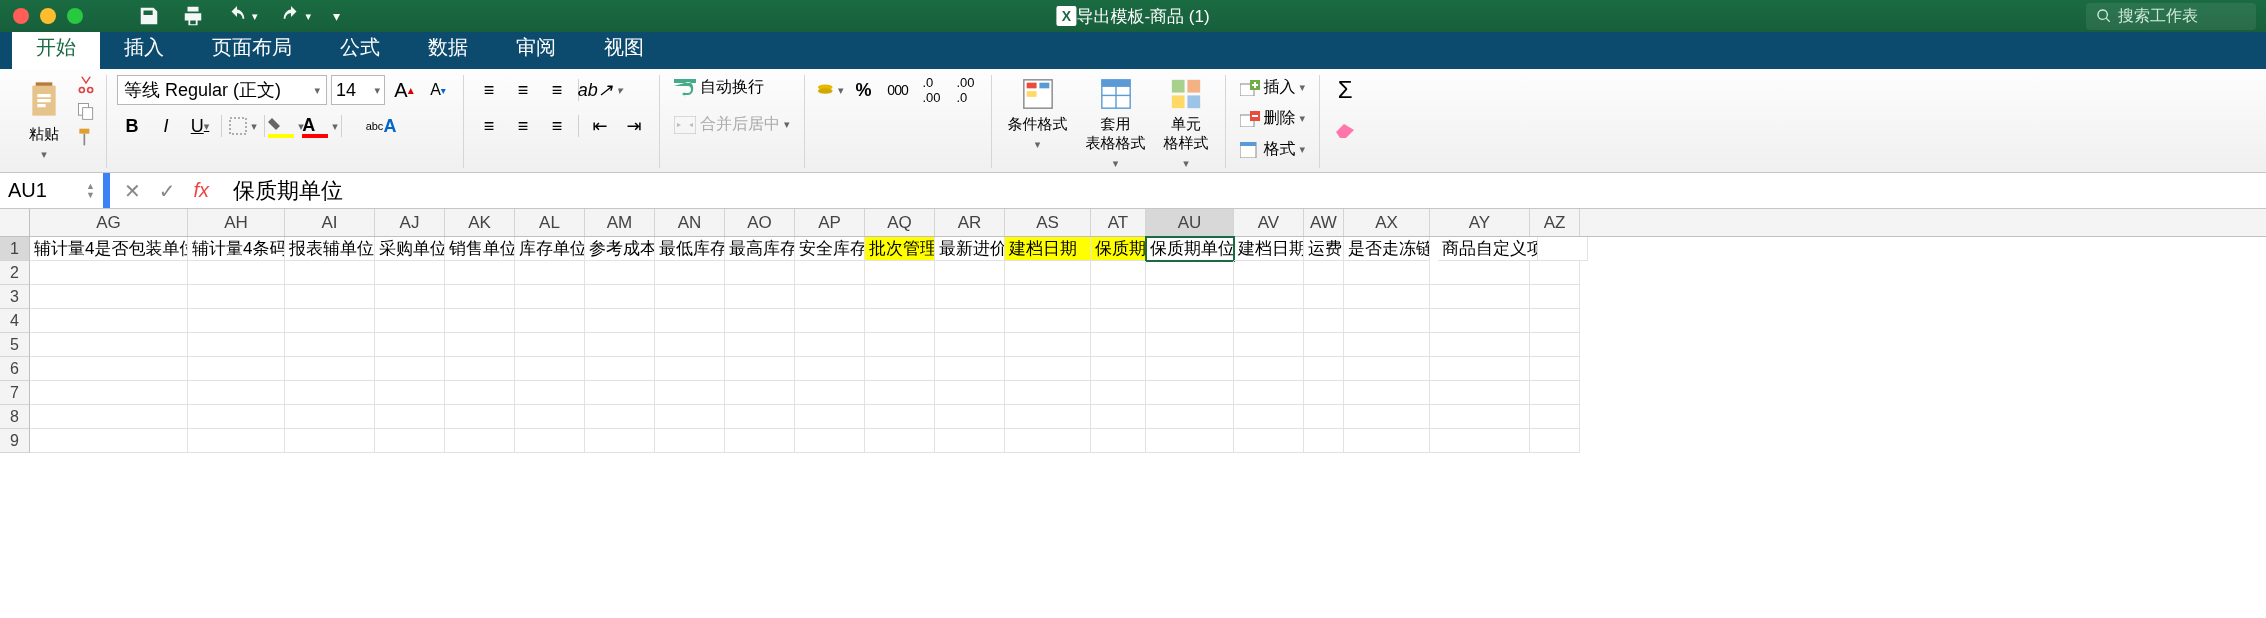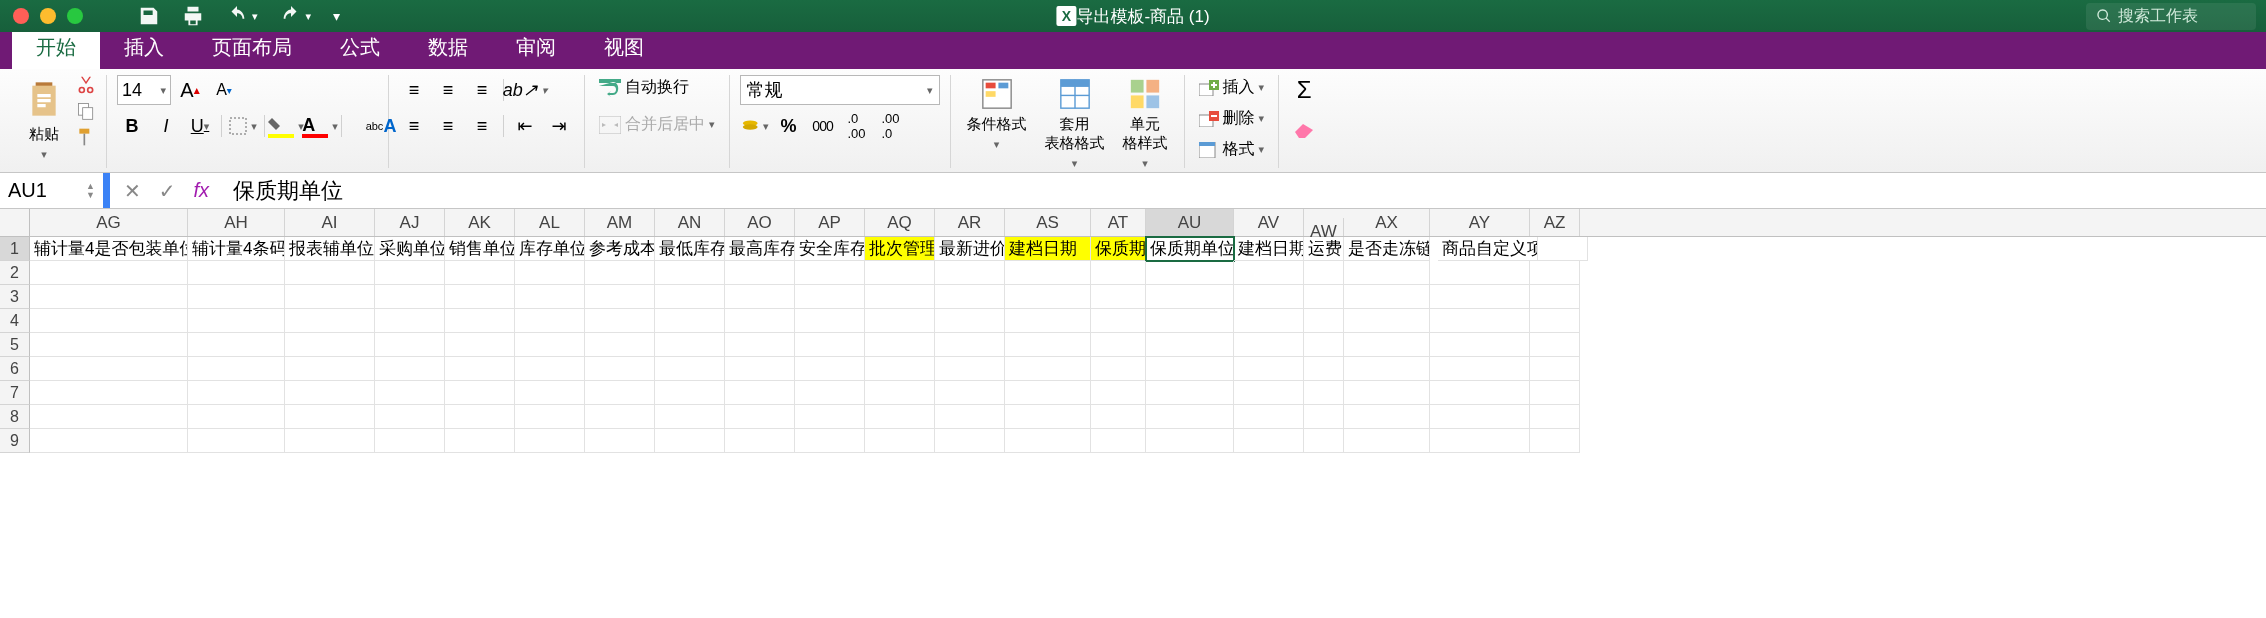--- a/index.html
+++ b/index.html
@@ -7,42 +7,42 @@
 .titlebar{height:32px;background:linear-gradient(#1a6b42,#175f3b);display:flex;align-items:center;color:#fff;font-size:17px;position:relative;}
 .traffic{display:flex;gap:11px;padding-left:13px;align-items:center;}
 .tl{width:16px;height:16px;border-radius:50%;}
 .tl.r{background:#ff5f57;}.tl.y{background:#febc2e;}.tl.g{background:#28c840;}
 .qat{display:flex;gap:22px;margin-left:55px;align-items:center;}
 .qat svg,.qat .qi{width:22px;height:22px;fill:#fff;opacity:.95;}
 .title-center{position:absolute;left:50%;transform:translateX(-50%);display:flex;align-items:center;}
 .title-center .xic{width:20px;height:20px;background:#fff;border-radius:2px;position:relative;}
 .title-center .xic::after{content:"X";position:absolute;top:0;left:0;right:0;bottom:0;color:#1a6b42;font-weight:bold;font-size:14px;text-align:center;line-height:20px;}
 .search-box{position:absolute;right:10px;display:flex;align-items:center;gap:6px;color:#cfe8d9;font-size:16px;background:rgba(255,255,255,.08);padding:3px 10px;border-radius:4px;width:170px;}
-.tabs{height:37px;background:#701a75;display:flex;align-items:flex-end;padding-left:12px;}
+.tabs{height:37px;background:#0c4a6e;display:flex;align-items:flex-end;padding-left:12px;}
 .tab{padding:8px 24px 8px;color:#fff;font-size:20px;cursor:pointer;}
 .tab.active{background:#fff;color:#1a6b42;font-weight:500;}
 .ribbon{height:104px;background:linear-gradient(#fdfdfd,#f0f0f0);border-bottom:1px solid #c6c6c6;display:flex;padding:6px 8px 4px;}
 .grp{display:flex;flex-direction:column;padding:0 10px;border-right:1px solid #d6d6d6;}
 .grp:last-child{border-right:none;}
 .grp-body{display:flex;gap:6px;flex:1;align-items:flex-start;}
 .vstack{display:flex;flex-direction:column;gap:6px;}
 .hstack{display:flex;gap:4px;align-items:center;}
 .big-btn{display:flex;flex-direction:column;align-items:center;gap:4px;padding:2px 6px;cursor:pointer;font-size:15px;}
 .ic-sm{width:20px;height:20px;}
 .font-sel{width:210px;height:30px;border:1px solid #b8b8b8;background:#fff;font-size:18px;padding:2px 6px;display:flex;align-items:center;justify-content:space-between;}
 .size-sel{width:54px;height:30px;border:1px solid #b8b8b8;background:#fff;font-size:18px;padding:0 4px;display:flex;align-items:center;justify-content:space-between;}
 .dd::after{content:"▾";font-size:11px;color:#666;margin-left:4px;}
 .btn-s{width:30px;height:30px;display:flex;align-items:center;justify-content:center;border:1px solid transparent;cursor:pointer;font-size:18px;}
 .color-bar{width:26px;height:4px;margin-top:-2px;}
 .sel-wide{width:200px;height:30px;border:1px solid #b8b8b8;background:#fff;font-size:18px;padding:0 6px;display:flex;align-items:center;justify-content:space-between;}
 .vline{width:1px;background:#d0d0d0;align-self:stretch;margin:4px 2px;}
 .formula-bar{height:36px;border-bottom:1px solid #c6c6c6;display:flex;align-items:center;background:#fff;}
 .name-box{width:110px;height:100%;border-right:7px solid #3b82f6;display:flex;align-items:center;padding:0 8px;font-size:20px;justify-content:space-between;}
 .fb-btns{display:flex;gap:18px;padding:0 14px;align-items:center;color:#888;}
-.fx{font-style:italic;font-size:20px;color:#a21caf;}
+.fx{font-style:italic;font-size:20px;color:#ef4444;}
 .fb-input{flex:1;padding:0 10px;font-size:22px;color:#000;height:100%;display:flex;align-items:center;border:none;outline:none;}
 .grid-wrap{overflow:hidden;}
 .col-headers{display:flex;height:28px;background:#f4f4f4;border-bottom:1px solid #c0c0c0;}
 .corner{width:30px;border-right:1px solid #c0c0c0;background:#f4f4f4;}
 .ch{border-right:1px solid #d4d4d4;text-align:center;font-size:17px;color:#444;line-height:28px;background:#f4f4f4;}
 .ch.sel{background:#d8d8d8;}
 .rows{}
 .row{display:flex;height:24px;}
 .rh{width:30px;border-right:1px solid #c0c0c0;border-bottom:1px solid #d4d4d4;background:#f4f4f4;text-align:center;font-size:16px;color:#444;line-height:24px;}
 .rh.sel{background:#d8d8d8;}
@@ -131,20 +131,23 @@
             <path fill="#e0a030" d="M4 2h12v6H4z"></path>
             <path fill="#888" d="M9 8h2v14H9z"></path>
           </svg>
       </div>
     </div>
   </div>
 
   <div class="grp">
     <div class="grp-body vstack">
       <div class="hstack">
+        <div class="font-sel dd">
+            <span>等线 Regular (正文)</span>
+          </div>
         <div class="size-sel dd">
             <span>14</span>
           </div>
         <div class="btn-s" style="font-size:20px;">A<span style="font-size:12px;vertical-align:super;color:#d00">▴</span></div>
         <div class="btn-s" style="font-size:16px;">A<span style="font-size:10px;vertical-align:super;color:#06c">▾</span></div>
       </div>
       <div class="hstack">
         <div class="btn-s" style="font-weight:bold;">B</div>
         <div class="btn-s" style="font-style:italic;">I</div>
         <div class="btn-s" style="text-decoration:underline;">U<span class="caret">▾</span></div>
@@ -206,23 +209,20 @@
             <path fill="#bbb" d="M3 7l4 2-4 2zm16 0l-4 2 4 2z"></path>
           </svg>
           <span>合并后居中</span>
           <span class="caret">▾</span>
         </div>
     </div>
   </div>
 
   <div class="grp">
     <div class="grp-body vstack">
-      <div class="sel-wide dd">
-          <span>常规</span>
-        </div>
       <div class="hstack">
         <div class="btn-s dd">
             <svg width="20" height="16" viewBox="0 0 20 16">
               <ellipse cx="10" cy="5" rx="8" ry="3" fill="#e6b800"></ellipse>
               <ellipse cx="10" cy="9" rx="8" ry="3" fill="#d4a800"></ellipse>
             </svg>
           </div>
         <div class="btn-s" style="font-weight:bold;">%</div>
         <div class="btn-s" style="font-size:14px;letter-spacing:-1px;">000</div>
         <div class="btn-s" style="font-size:13px;">.0<br>.00</div>
@@ -340,21 +340,21 @@
         <div class="ch" style="width: 70px;">AM</div>
         <div class="ch" style="width: 70px;">AN</div>
         <div class="ch" style="width: 70px;">AO</div>
         <div class="ch" style="width: 70px;">AP</div>
         <div class="ch" style="width: 70px;">AQ</div>
         <div class="ch" style="width: 70px;">AR</div>
         <div class="ch" style="width: 86px;">AS</div>
         <div class="ch" style="width: 55px;">AT</div>
         <div class="ch sel" style="width: 88px;">AU</div>
         <div class="ch" style="width: 70px;">AV</div>
-        <div class="ch" style="width: 40px; margin-top: 9px;">AW</div>
+        <div class="ch" style="width: 40px;">AW</div>
         <div class="ch" style="width: 86px;">AX</div>
         <div class="ch" style="width: 100px;">AY</div>
         <div class="ch" style="width: 50px;">AZ</div>
       </div>
   </div>
   <div class="rows" id="grid-rows">
       <div class="row">
         <div class="rh sel">1</div>
         <div class="cell" style="width: 158px;">辅计量4是否包装单位</div>
         <div class="cell" style="width: 97px;">辅计量4条码</div>

